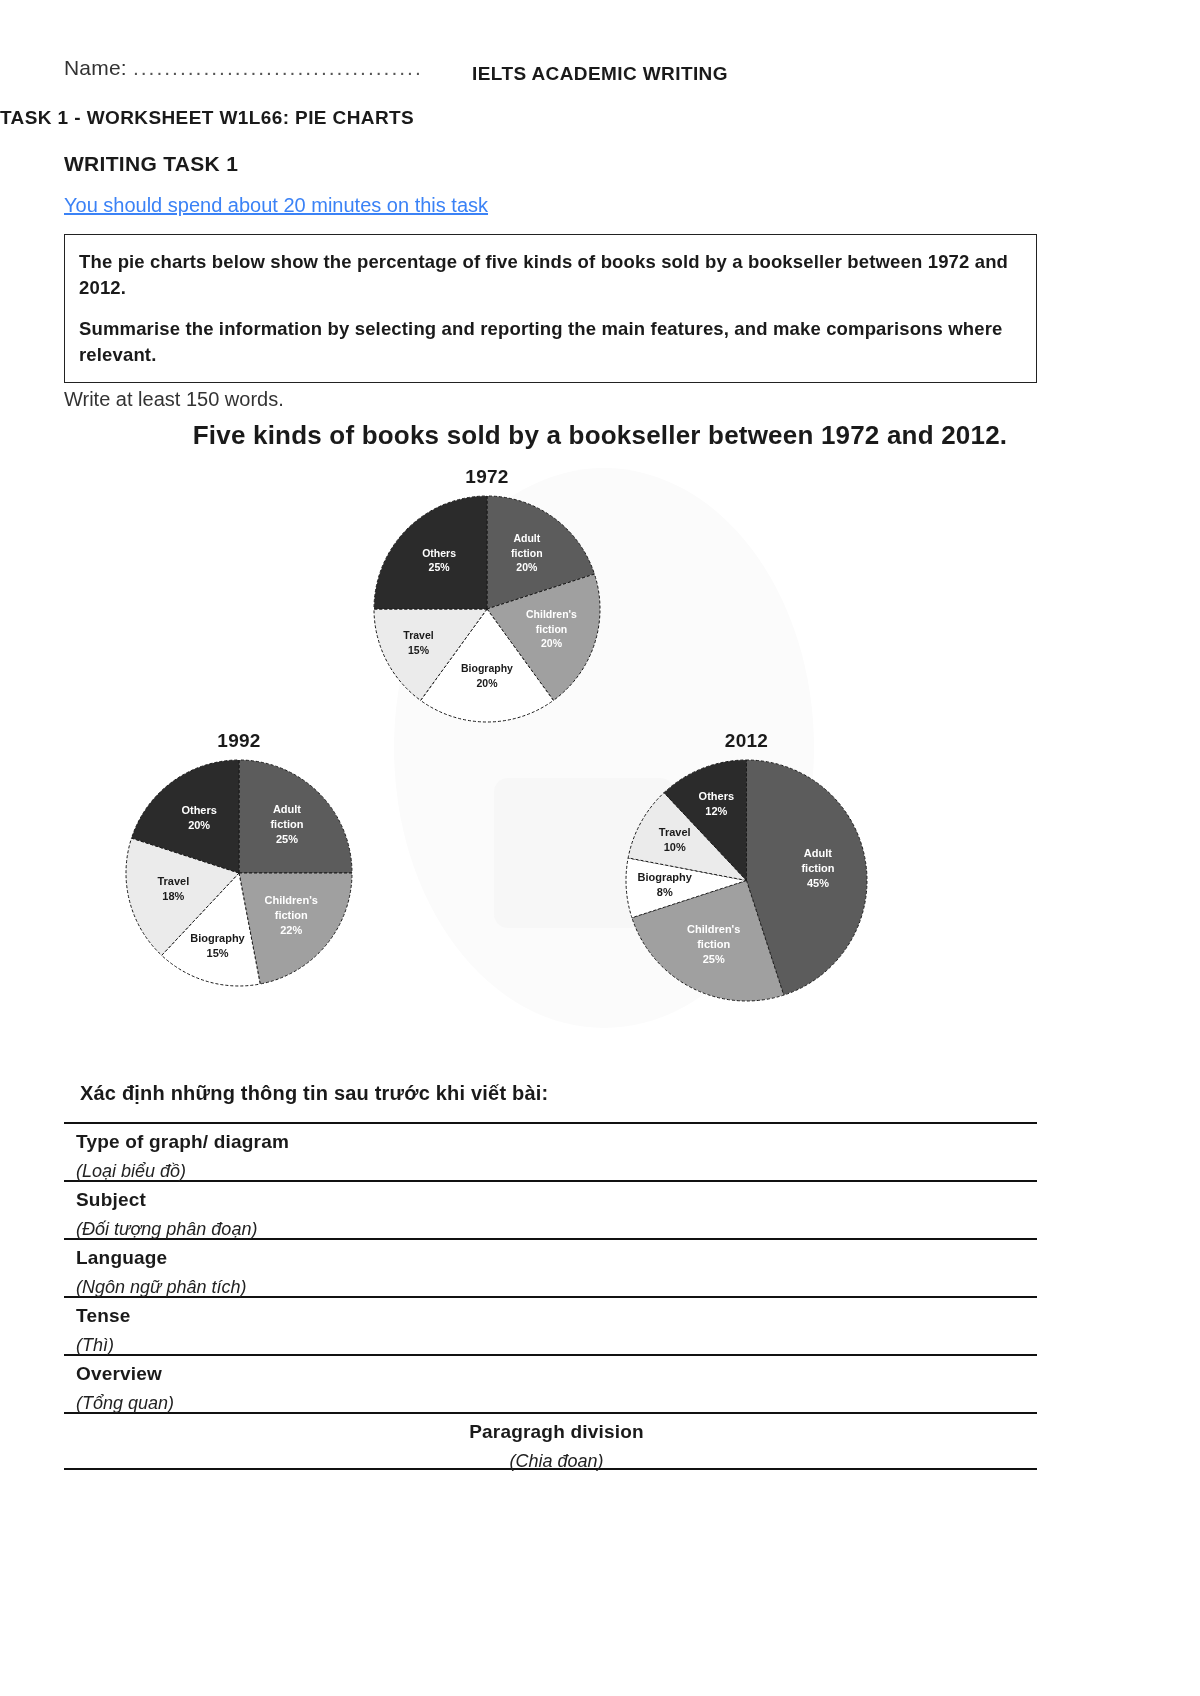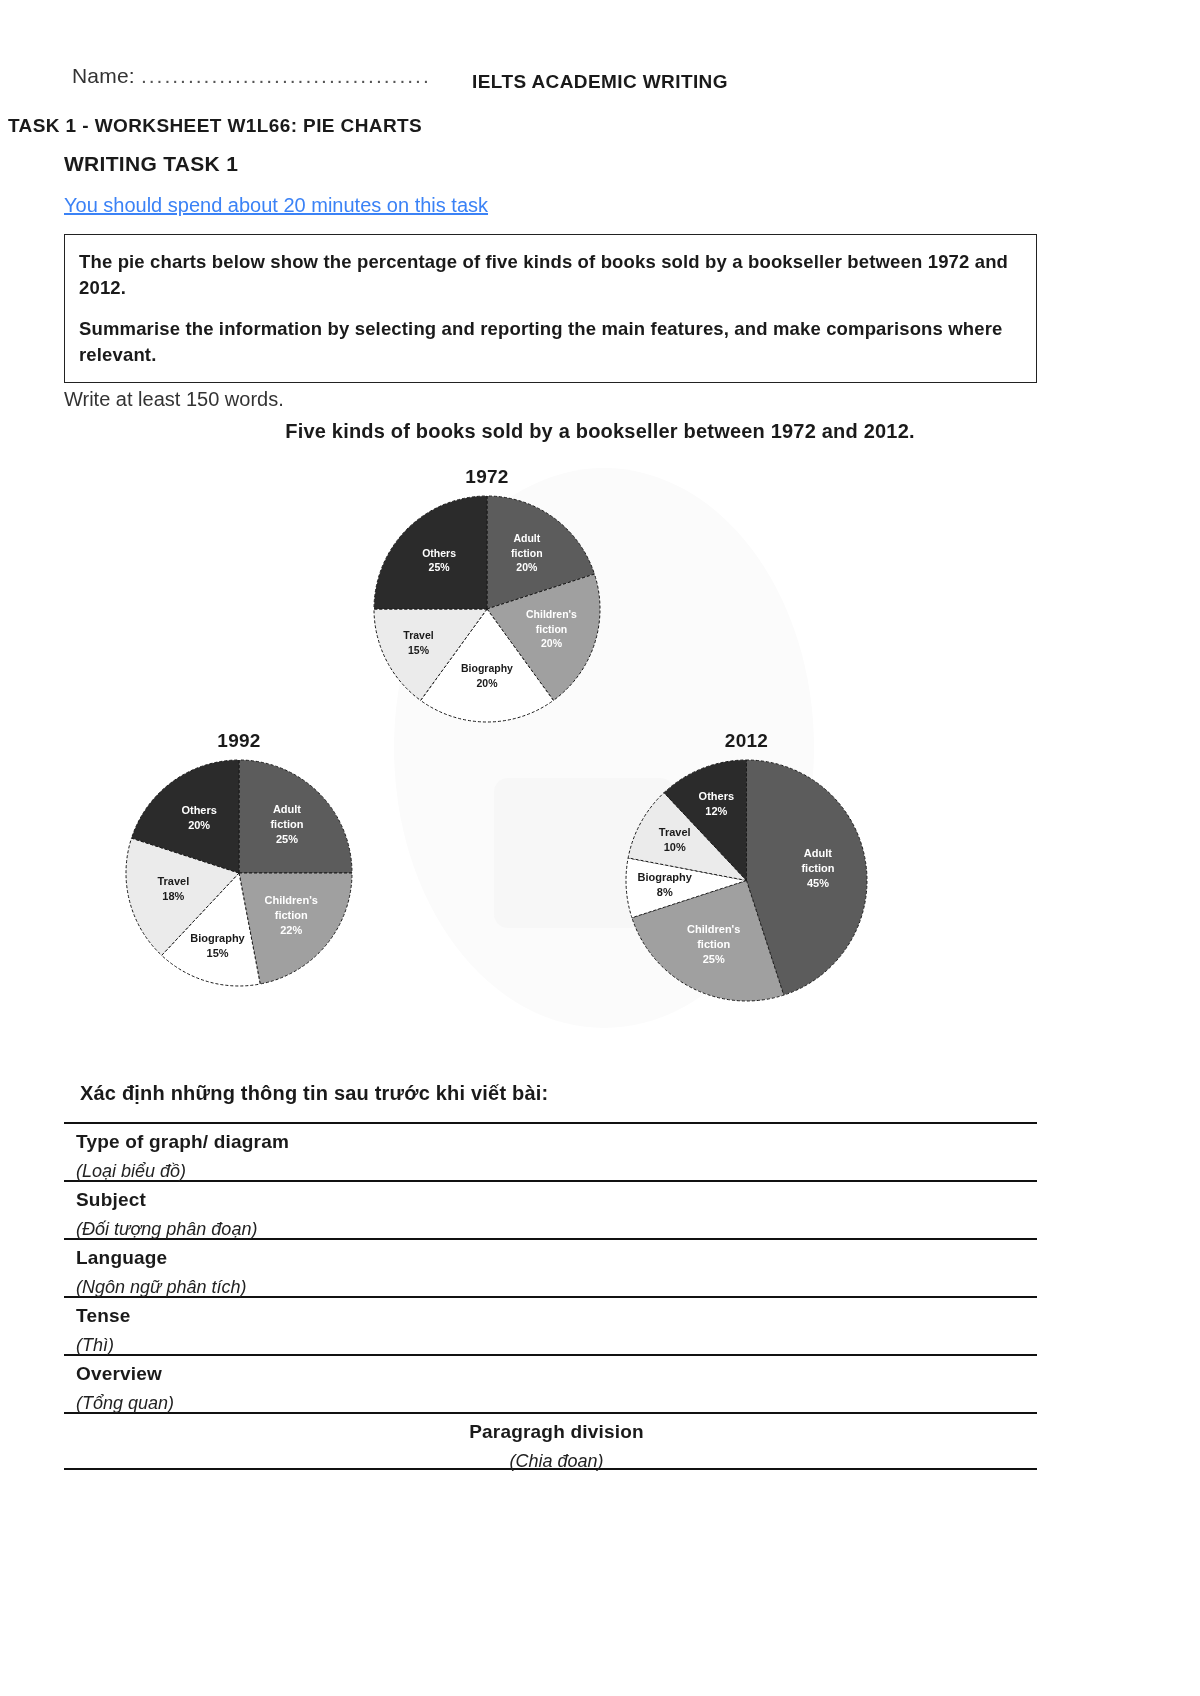--- a/index.html
+++ b/index.html
@@ -1,21 +1,21 @@
 <!DOCTYPE html>
 <html><head>
 <meta charset="utf-8">
 <style>
   html,body{margin:0;padding:0;}
   body{
     width:1200px;height:1696px;background:#ffffff;
     font-family:"Liberation Sans", sans-serif;color:#1a1a1a;
     position:relative;overflow:hidden;
   }
-  .page{position:relative;width:1200px;height:1306px;padding:8px;box-sizing:border-box;}
+  .page{position:relative;width:1200px;height:1306px;padding:0;box-sizing:border-box;}
 
   
   .header{position:relative;height:140px;}
   .name-line{position:absolute;left:64px;top:56px;font-size:21px;color:#333;letter-spacing:.2px;}
   .name-dots{letter-spacing:2px;color:#555;}
   .title-main{position:absolute;left:0;right:0;top:63px;text-align:center;
     font-size:19px;font-weight:bold;letter-spacing:.4px;}
   .title-sub{position:absolute;left:0;right:0;top:107px;text-align:left;
     font-size:19px;font-weight:bold;letter-spacing:.4px;}
 
@@ -25,21 +25,21 @@
   
   .prompt-box{position:absolute;left:64px;top:234px;width:973px;
     border:1.5px solid #222;box-sizing:border-box;padding:14px 14px 14px 14px;}
   .prompt-box p{margin:0 0 14px 0;font-size:18.5px;font-weight:bold;line-height:1.42;letter-spacing:.15px;}
   .prompt-box p:last-child{margin-bottom:0;}
 
   .write-least{position:absolute;left:64px;top:388px;font-size:20px;color:#333;}
 
   
   .chart-title{position:absolute;left:0;right:0;top:420px;text-align:center;
-    font-size:20px;font-weight:bold;letter-spacing:.2px;}
+    font-size:26px;font-weight:bold;letter-spacing:.2px;}
   .charts{position:absolute;left:64px;top:448px;width:1073px;height:630px;}
   .ghost{position:absolute;left:330px;top:20px;width:420px;height:560px;
     background:#fbfbfb;border-radius:50%;z-index:0;}
   .ghost2{position:absolute;left:430px;top:330px;width:180px;height:150px;
     background:#f7f7f7;border-radius:14px;z-index:0;}
 
   .pie-block{position:absolute;z-index:2;}
   .pie-year{text-align:center;font-size:19px;font-weight:bold;margin-bottom:6px;letter-spacing:.3px;}
   .pie-wrap{position:relative;}
   .pie-wrap svg{display:block;}

